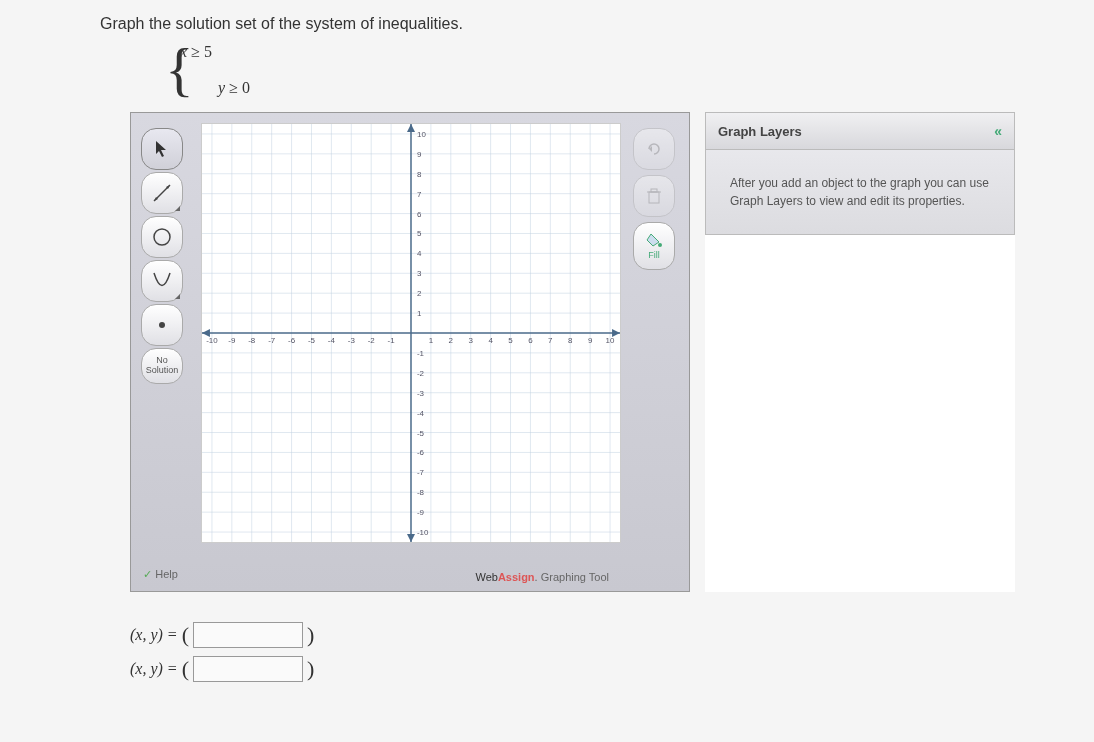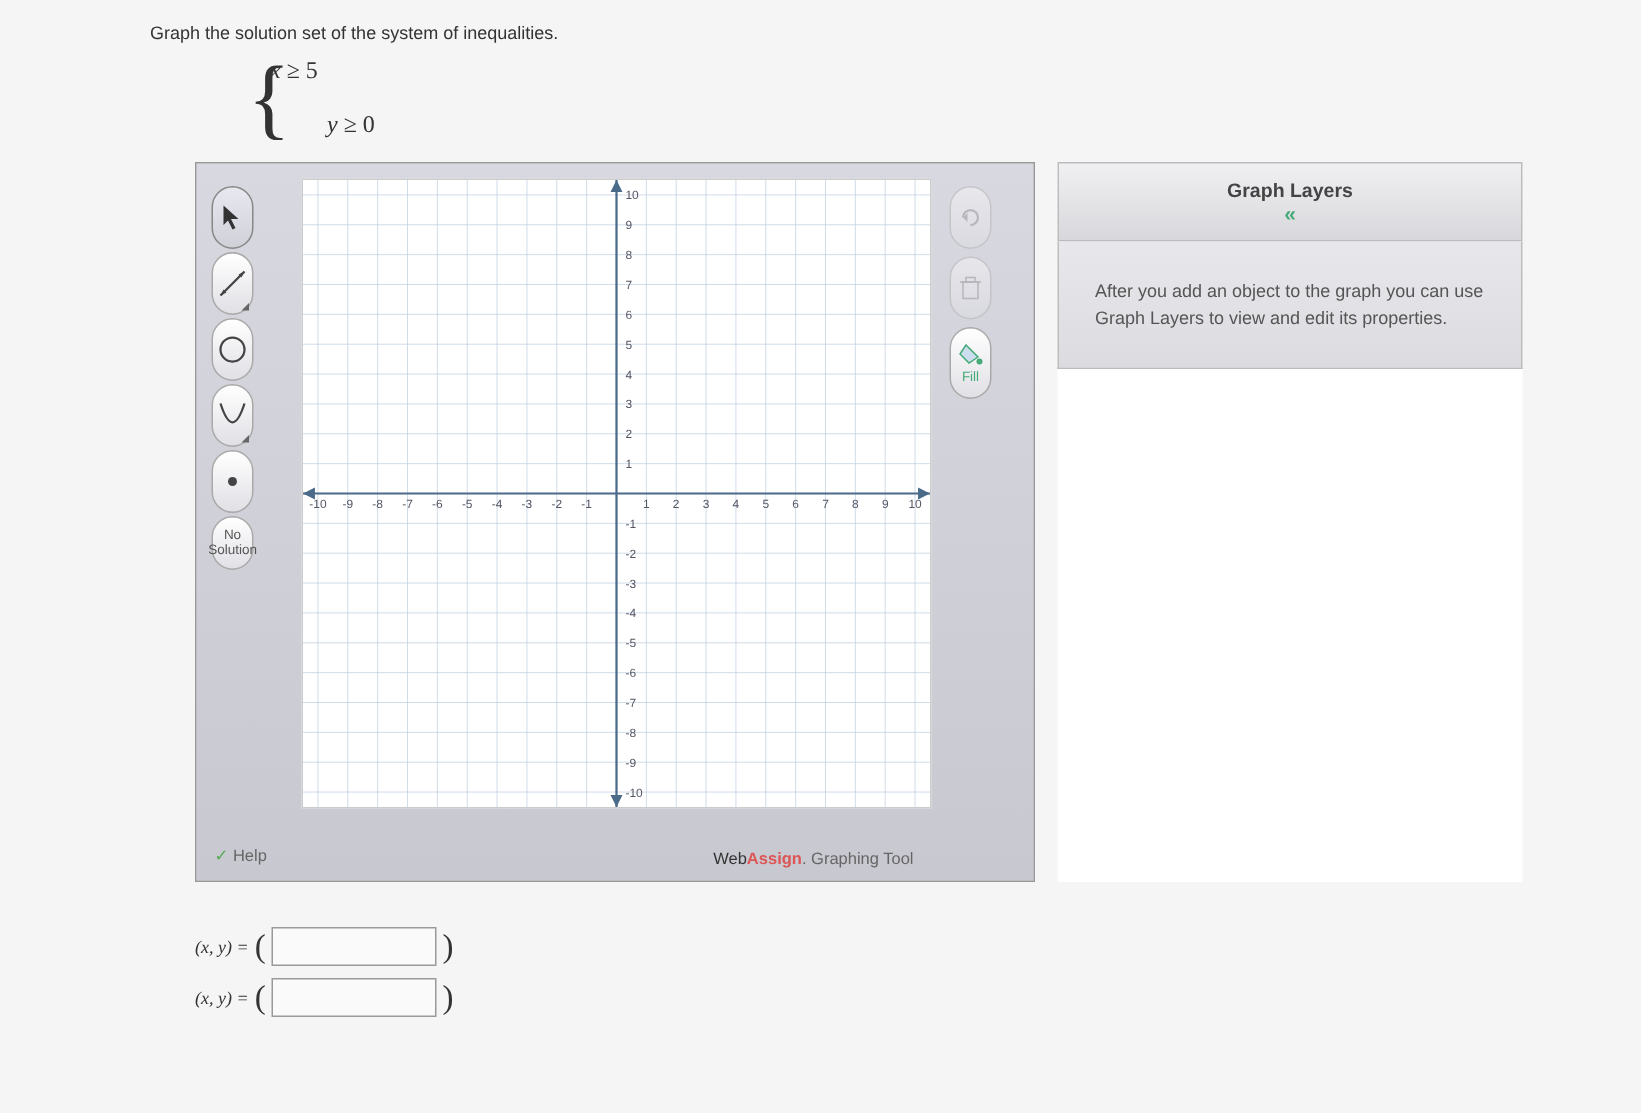--- a/index.html
+++ b/index.html
@@ -1,18 +1,18 @@
 <!DOCTYPE html>
 <html><head>
   <meta charset="utf-8">
   <style>
     * { box-sizing: border-box; margin: 0; padding: 0; }
     body { font-family: Arial, sans-serif; font-size: 13px; color: #333; background: #f5f5f5; padding: 10px; }
     
-    .question-text { margin: 5px 0 10px 90px; font-size: 12px; }
+    .question-text { margin: 5px 0 10px 90px; font-size: 16px; }
     .equations { margin: 5px 0 15px 170px; font-family: 'Times New Roman', serif; font-size: 16px; position: relative; }
     .brace { font-size: 60px; position: absolute; left: -15px; top: -8px; font-weight: 100; }
     .eq-line { margin: 2px 0; }
     .eq-line sup { font-size: 10px; }
     
     .main-area { display: flex; gap: 15px; margin-left: 120px; }
     
     .graph-container { 
       border: 1px solid #999; 
       background: linear-gradient(to bottom, #d8d8e0, #c8c8d0);
@@ -25,21 +25,21 @@
     .toolbar-left {
       position: absolute;
       left: 10px;
       top: 15px;
       width: 50px;
       display: flex;
       flex-direction: column;
       gap: 2px;
     }
     .tool-btn {
-      width: 28px;
+      width: 42px;
       height: 42px;
       background: linear-gradient(to bottom, #fff, #e0e0e5);
       border: 1px solid #aaa;
       border-radius: 15px;
       display: flex;
       align-items: center;
       justify-content: center;
       cursor: pointer;
       font-size: 18px;
       position: relative;
@@ -90,37 +90,36 @@
     .layers-header {
       background: linear-gradient(to bottom, #f0f0f2, #d8d8dc);
       border: 1px solid #bbb;
       padding: 10px 12px;
       display: flex;
       justify-content: space-between;
       align-items: center;
       font-weight: bold;
       font-size: 13px;
       color: #444;
-      flex-direction: column;
     }
     .collapse-icon { color: #4a7; font-size: 14px; cursor: pointer; }
     .layers-body {
       border: 1px solid #bbb;
       border-top: none;
       padding: 24px;
       background: linear-gradient(to bottom, #e8e8ec, #dcdce0);
       font-size: 12px;
       color: #555;
       line-height: 1.5;
     }
     
     .bottom-section { margin: 30px 0 0 120px; }
     .instruction { font-size: 13px; color: #555; margin-bottom: 15px; }
     .coord-row { margin: 8px 0; display: flex; align-items: center; gap: 4px; }
-    .coord-label { font-style: italic; font-family: 'Times New Roman', serif; font-size: 12px; }
+    .coord-label { font-style: italic; font-family: 'Times New Roman', serif; font-size: 16px; }
     .paren { font-size: 22px; font-family: 'Times New Roman', serif; }
     .coord-input {
       width: 110px;
       height: 26px;
       border: 1px solid #999;
       background: #fafafa;
       padding: 2px 4px;
     }
   </style>
 </head>

